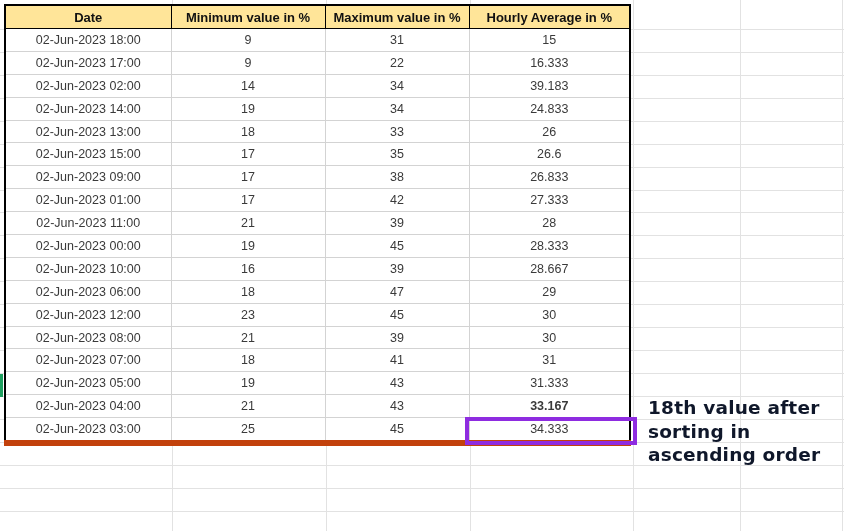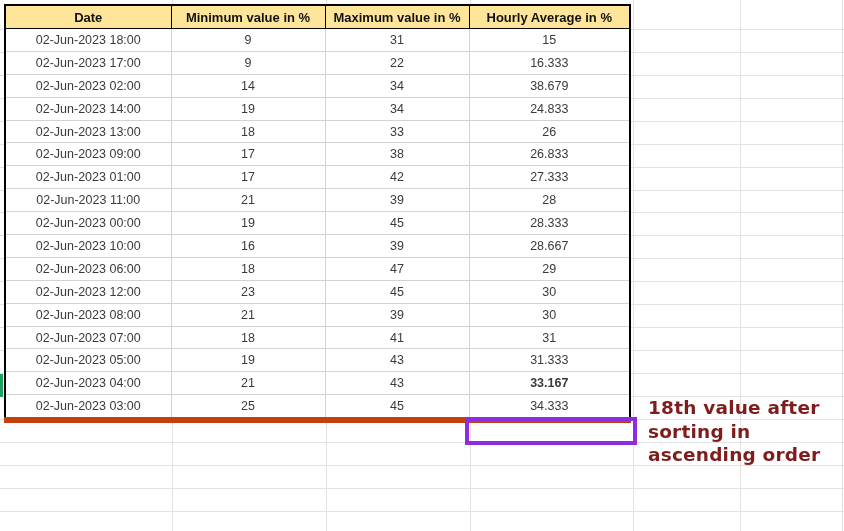--- a/index.html
+++ b/index.html
@@ -47,21 +47,21 @@
   
   .highlight-box{
     position:absolute;left:465px;top:416.5px;width:172px;height:28px;
     border:4.5px solid #8e2ce0;box-sizing:border-box;z-index:3;pointer-events:none;
   }
   
   .annotation{
     position:absolute;left:648px;top:396px;width:196px;z-index:3;
     font-family:"DejaVu Sans","Liberation Sans",sans-serif;
     font-size:18.5px;font-weight:bold;line-height:23.5px;
-    color:#7f1d1d;white-space:pre-line;letter-spacing:0.2px;
+    color:#0f172a;white-space:pre-line;letter-spacing:0.2px;
   }
   
   .selection-marker{
     position:absolute;left:0;top:373.5px;width:3px;height:23px;
     background:#1ea05f;z-index:2;
   }
 </style>
 </head>
 <body>
 
@@ -98,35 +98,41 @@
       <tr>
         <td>02-Jun-2023 17:00</td>
         <td>9</td>
         <td>22</td>
         <td>16.333</td>
       </tr>
       <tr>
         <td>02-Jun-2023 02:00</td>
         <td>14</td>
         <td>34</td>
-        <td>38.679</td>
+        <td>39.183</td>
       </tr>
       <tr>
         <td>02-Jun-2023 14:00</td>
         <td>19</td>
         <td>34</td>
         <td>24.833</td>
       </tr>
       <tr>
         <td>02-Jun-2023 13:00</td>
         <td>18</td>
         <td>33</td>
         <td>26</td>
       </tr>
       <tr>
+        <td>02-Jun-2023 15:00</td>
+        <td>17</td>
+        <td>35</td>
+        <td>26.6</td>
+      </tr>
+      <tr>
         <td>02-Jun-2023 09:00</td>
         <td>17</td>
         <td>38</td>
         <td>26.833</td>
       </tr>
       <tr>
         <td>02-Jun-2023 01:00</td>
         <td>17</td>
         <td>42</td>
         <td>27.333</td>

